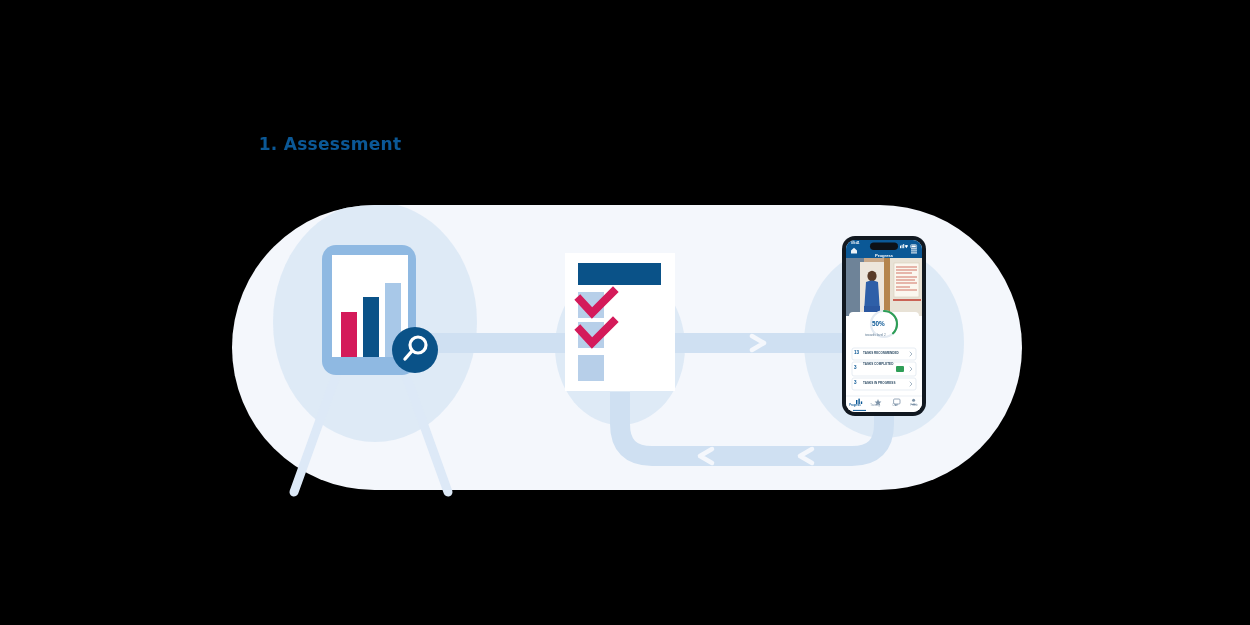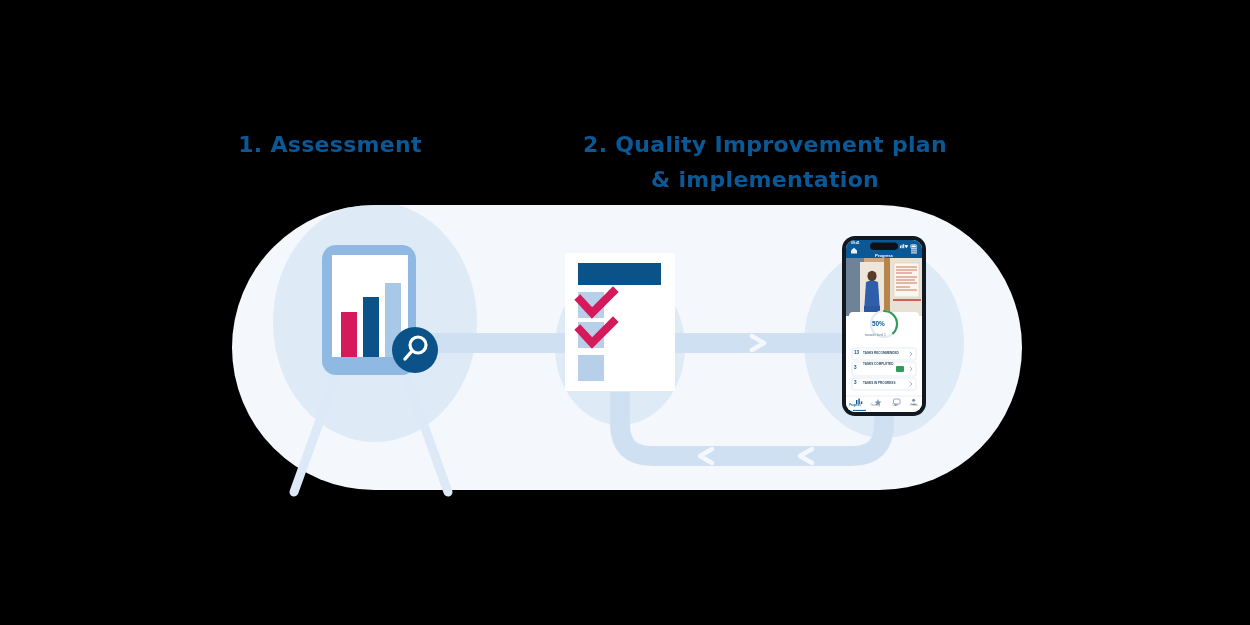--- a/index.html
+++ b/index.html
@@ -21,21 +21,21 @@
     width: 1250px;
     height: 625px;
     background: #000000;
   }
   
   .step-heading {
     position: absolute;
     color: #0B5896;
     font-family: "DejaVu Sans", sans-serif;
     font-weight: bold;
-    font-size: 22px;
+    font-size: 17px;
     letter-spacing: 0.3px;
     line-height: 35px;
     white-space: pre-line;
     text-align: center;
   }
   #heading-1 {
     left: 180px;
     top: 127px;
     width: 300px;
   }
@@ -73,22 +73,20 @@
   .ph-tab         { font-size: 2.7px; color: #7D93A8; text-align: center; }
   .ph-tab.active  { color: #0B5896; font-weight: bold; }
 </style>
 </head>
 <body>
 
 <div id="stage">
 
   <div class="step-heading" id="heading-1">1. Assessment</div>
 
-  <div class="step-heading" id="heading-2">2. Quality Improvement plan
-&amp; implementation</div>
 
   <svg id="diagram-svg" width="1250" height="625" viewBox="0 0 1250 625">
 
     <defs>
       <clipPath id="clip-panel">
         <rect x="232" y="205" width="790" height="285" rx="142.5" ry="142.5"></rect>
       </clipPath>
       <clipPath id="clip-phone-screen">
         <rect x="846" y="240" width="76" height="172" rx="9" ry="9"></rect>
       </clipPath>

